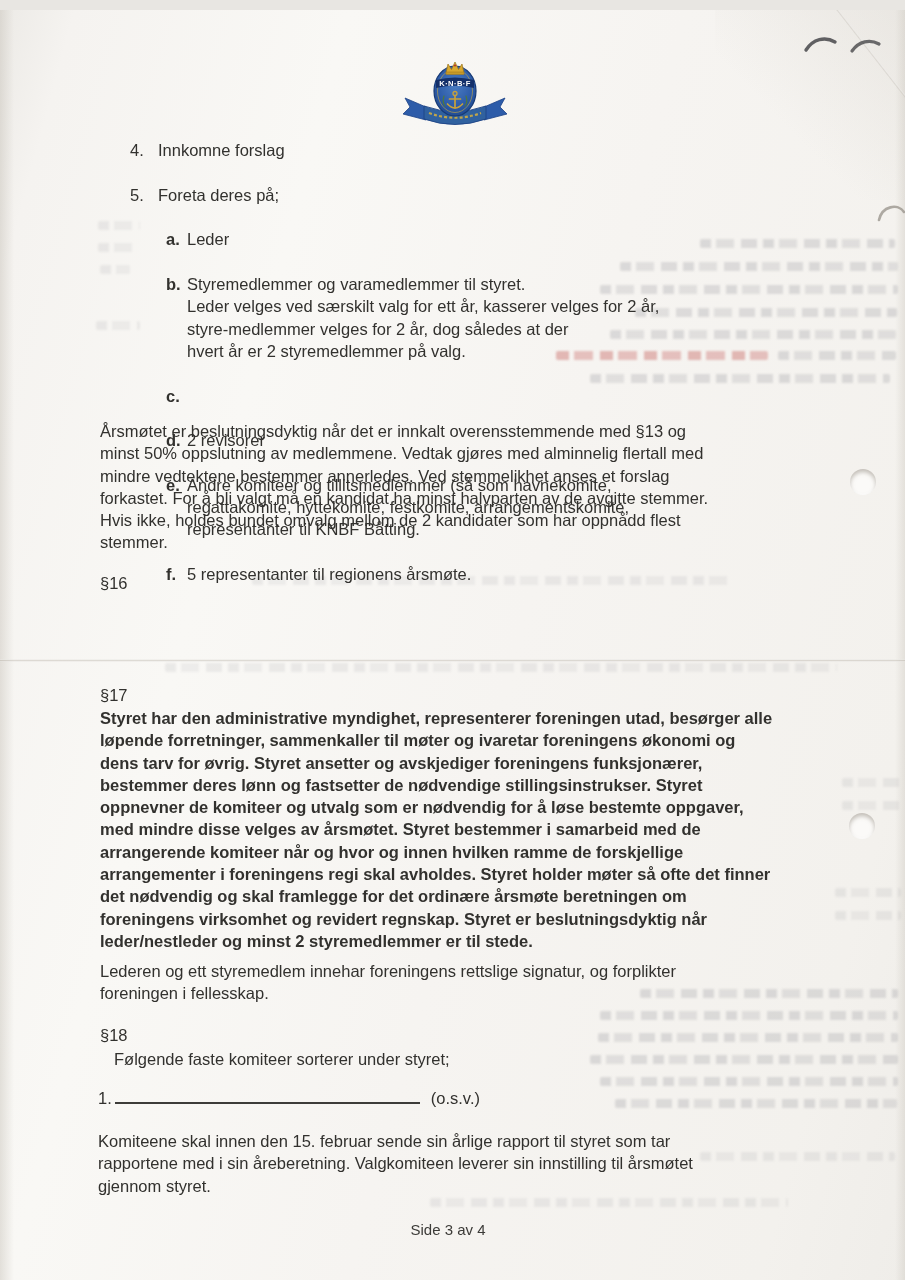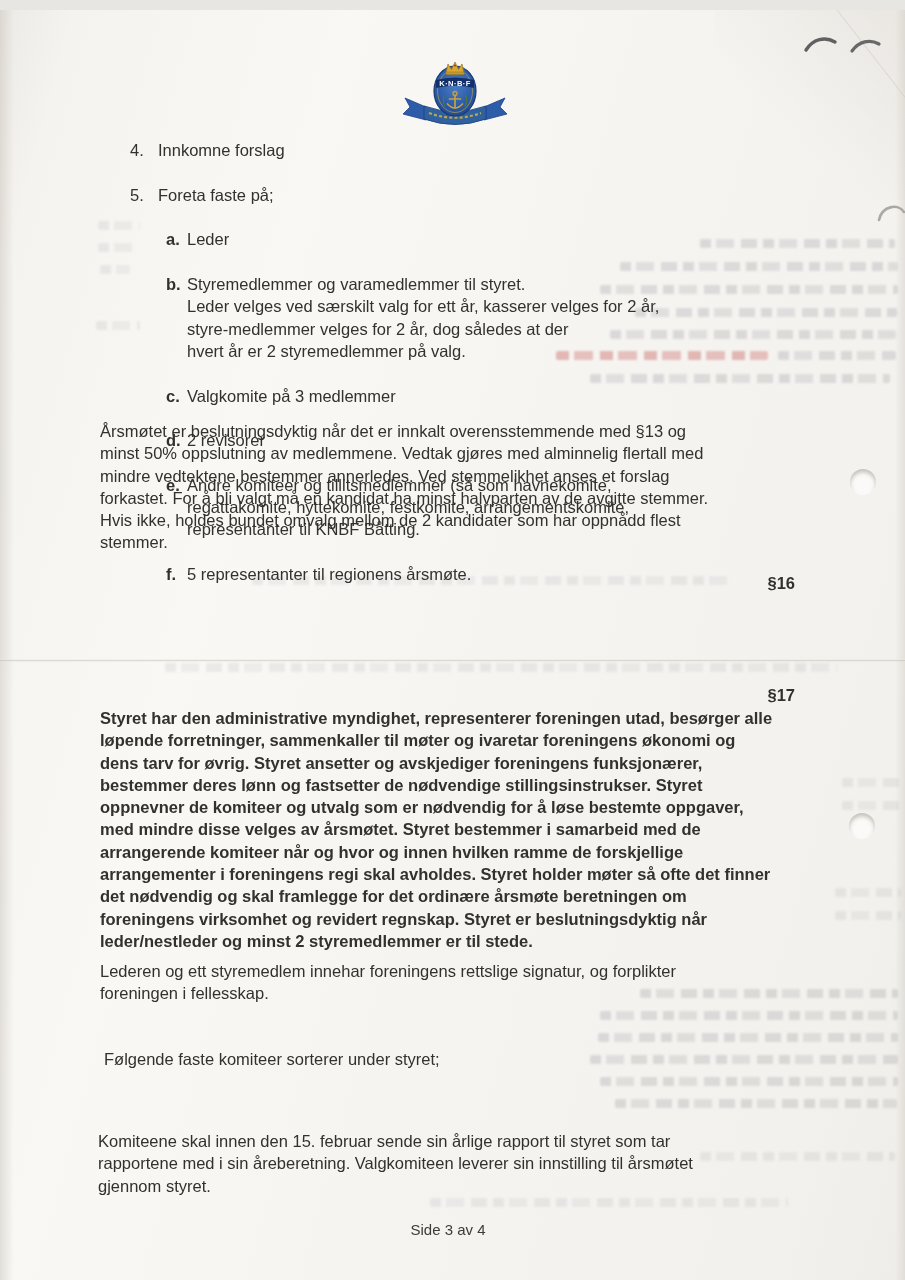--- a/index.html
+++ b/index.html
@@ -5,21 +5,21 @@
   html,body { margin:0; padding:0; background:#e8e6e2; }
   .page {
     position:relative; width:905px; height:1280px; margin:10px auto;
     background:
       linear-gradient(105deg, #eceae6 0%, #f5f3f0 6%, #f9f8f5 28%, #f6f4f1 55%, #f3f1ed 88%, #efede9 100%);
     font-family:"Liberation Sans","DejaVu Sans",sans-serif;
     font-size:16.5px; line-height:22.3px; color:#32312e;
     overflow:hidden;
   }
   .txt { position:absolute; white-space:pre-line; }
-  .heading { position:absolute; left:100px; width:695px; text-align:right; font-weight:bold; }
+  .heading { position:absolute; left:100px; width:695px; text-align:left; font-weight:normal; }
   .marker-num { display:inline-block; width:28px; flex:none; }
   .marker-alpha { display:inline-block; width:21px; flex:none; font-weight:bold; }
   .row { display:flex; }
   .row.sub { margin-left:36px; }
   .pre { white-space:pre-line; }
   .footer { position:absolute; left:0; top:1209px; width:896px; text-align:center; font-size:15px; color:#3c3b38; }
 
   
   .blank-row { position:absolute; left:98px; top:1077px; }
   .blank-line { display:inline-block; width:305px; height:15px; border-bottom:2px solid #3d3c39; margin-left:3px; }
@@ -137,36 +137,35 @@
     </g>
   </svg>
 
   <div class="txt" style="left:130px; top:107px; width:640px;">
     <div class="row">
       <span class="marker-num">4.</span>
       <span class="pre">Innkomne forslag</span>
     </div>
     <div class="row">
       <span class="marker-num">5.</span>
-      <span class="pre">Foreta faste på;</span>
+      <span class="pre">Foreta deres på;</span>
     </div>
     <div class="row sub">
       <span class="marker-alpha">a.</span>
       <span class="pre">Leder</span>
     </div>
     <div class="row sub">
       <span class="marker-alpha">b.</span>
       <span class="pre">Styremedlemmer og varamedlemmer til styret.
 Leder velges ved særskilt valg for ett år, kasserer velges for 2 år,
 styre-medlemmer velges for 2 år, dog således at der
 hvert år er 2 styremedlemmer på valg.</span>
     </div>
     <div class="row sub">
       <span class="marker-alpha">c.</span>
-      <span class="pre">Valgkomite på 3 medlemmer</span>
     </div>
     <div class="row sub">
       <span class="marker-alpha">d.</span>
       <span class="pre">2 revisorer</span>
     </div>
     <div class="row sub">
       <span class="marker-alpha">e.</span>
       <span class="pre">Andre komiteer og tillitsmedlemmer (så som havnekomite,
 regattakomite, hyttekomite, festkomite, arrangementskomite,
 representanter til KNBF Båtting.</span>
@@ -195,22 +194,26 @@
 med mindre disse velges av årsmøtet. Styret bestemmer i samarbeid med de
 arrangerende komiteer når og hvor og innen hvilken ramme de forskjellige
 arrangementer i foreningens regi skal avholdes. Styret holder møter så ofte det finner
 det nødvendig og skal framlegge for det ordinære årsmøte beretningen om
 foreningens virksomhet og revidert regnskap. Styret er beslutningsdyktig når
 leder/nestleder og minst 2 styremedlemmer er til stede.</div>
 
   <div class="txt" style="left:100px; top:950px; width:750px;">Lederen og ett styremedlem innehar foreningens rettslige signatur, og forplikter
 foreningen i fellesskap.</div>
 
-  <div class="txt" style="left:104px; top:1038px; width:750px;">Følgende faste komiteer sorterer under styret;</div>
-
+  <div class="heading" style="top:1014px;">§18</div>
+  <div class="txt" style="left:114px; top:1038px; width:750px;">Følgende faste komiteer sorterer under styret;</div>
+
+  <div class="blank-row">
+    <span>1.</span><span class="blank-line"></span><span class="osv">(o.s.v.)</span>
+  </div>
 
   <div class="txt" style="left:98px; top:1120px; width:750px;">Komiteene skal innen den 15. februar sende sin årlige rapport til styret som tar
 rapportene med i sin åreberetning. Valgkomiteen leverer sin innstilling til årsmøtet
 gjennom styret.</div>
 
   <div class="footer">Side 3 av 4</div>
 
 </div>
 
 </body></html>

